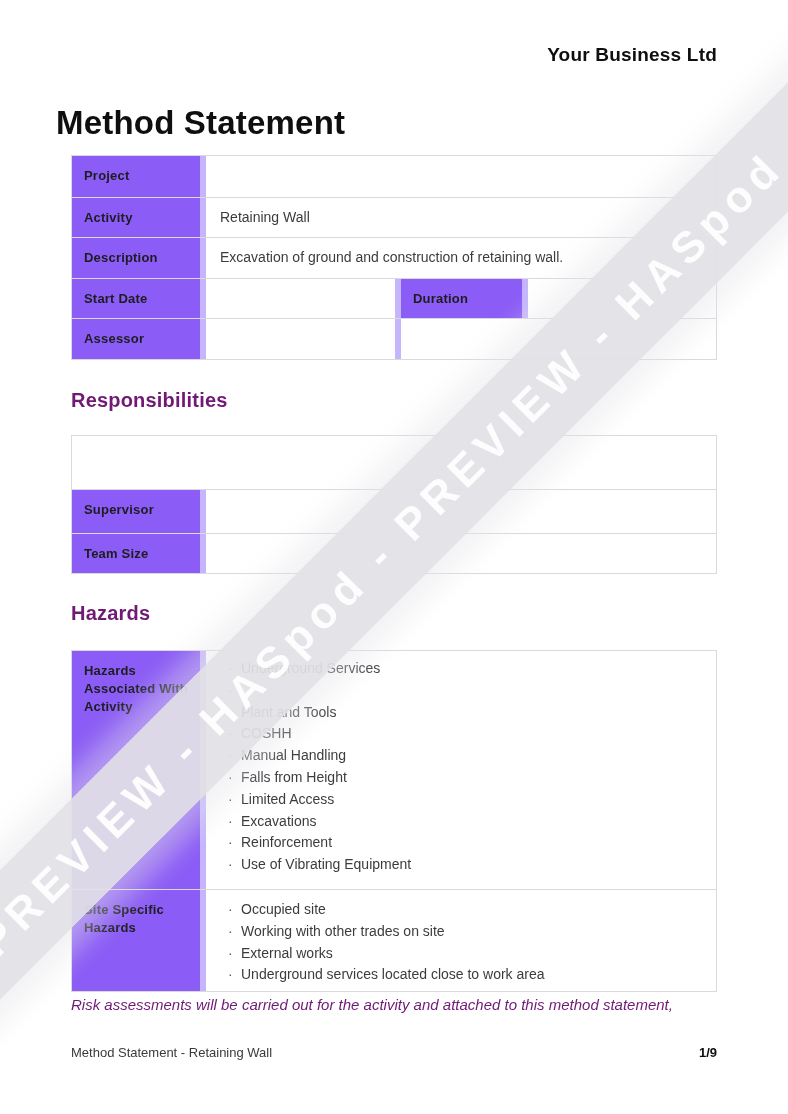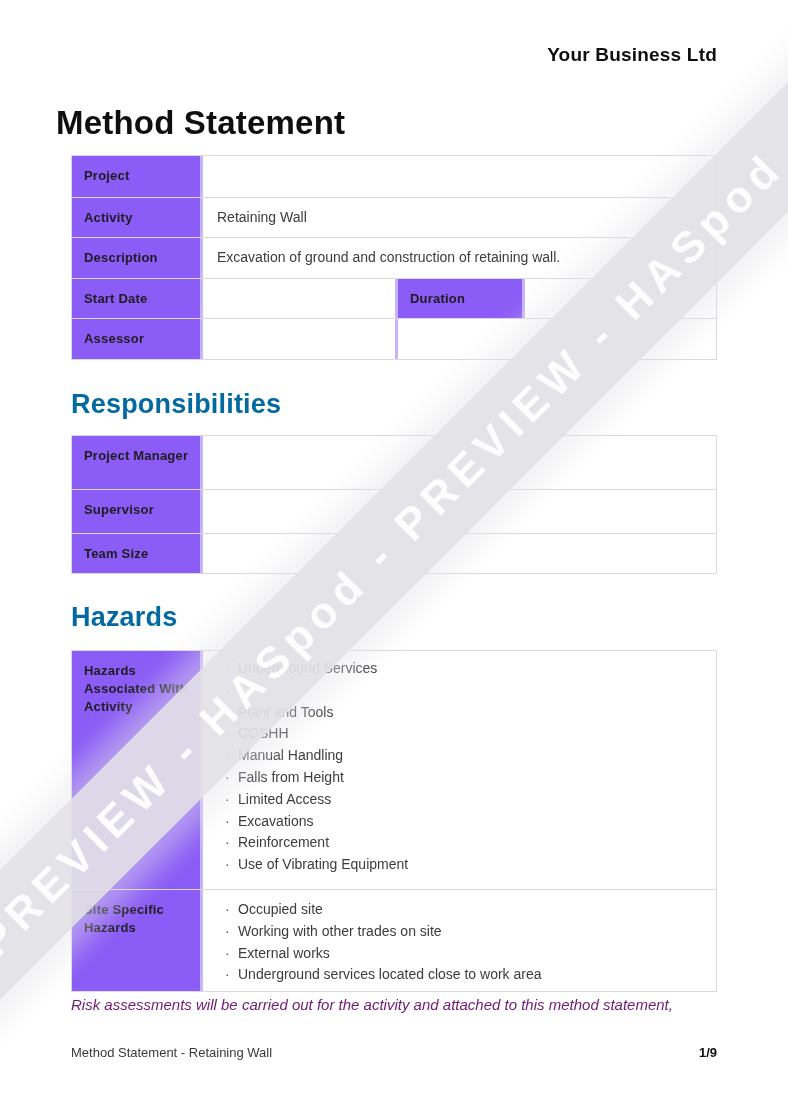--- a/index.html
+++ b/index.html
@@ -16,36 +16,36 @@
     position:absolute;top:44px;left:71px;right:71px;
     text-align:right;font-size:19px;font-weight:800;color:#0f0f10;
     letter-spacing:.2px;
   }
   .h1{
     position:absolute;top:104px;left:56px;
     font-size:33px;font-weight:800;color:#0f0f10;letter-spacing:.2px;
   }
   .h2{
     position:absolute;left:71px;
-    font-size:27px;font-weight:800;color:#0369a1;letter-spacing:.2px;
+    font-size:20px;font-weight:800;color:#701a75;letter-spacing:.2px;
   }
   .h2.resp{top:389px;}
   .h2.haz{top:602px;}
   
   .tbl{
     position:absolute;left:71px;width:646px;
     border:1px solid #d9d9de;box-sizing:border-box;
     font-size:14px;color:#3c3c40;
   }
   .tbl.t1{top:155px;}
   .tbl.t2{top:435px;}
   .tbl.t3{top:650px;}
   .tr{display:flex;border-top:1px solid #d9d9de;box-sizing:border-box;}
   .tr:first-child{border-top:none;}
-  .td{box-sizing:border-box;border-left:3px solid #c4b5fd;}
+  .td{box-sizing:border-box;border-left:6px solid #c4b5fd;}
   .td:first-child{border-left:none;}
   .label{
     width:128px;flex:none;background:#8b5cf6;
     font-weight:700;font-size:13px;color:#1d1d1f;
     padding:11px 10px 6px 12px;line-height:18px;letter-spacing:.2px;
   }
   .label.l2{width:127px;}
   .value{flex:1;padding:10px 10px 6px 14px;line-height:19px;}
   .value.v1{width:195px;flex:none;}
   .h40{height:40.6px;}
@@ -114,21 +114,20 @@
       <div class="td label">Assessor</div>
       <div class="td value v1"></div>
       <div class="td value"></div>
     </div>
   </div>
 
   <div class="h2 resp">Responsibilities</div>
 
   <div class="tbl t2">
     <div class="tr h53">
-      <div class="td label">Project Manager</div>
       <div class="td value"></div>
     </div>
     <div class="tr h44">
       <div class="td label">Supervisor</div>
       <div class="td value"></div>
     </div>
     <div class="tr h40b">
       <div class="td label">Team Size</div>
       <div class="td value"></div>
     </div>

